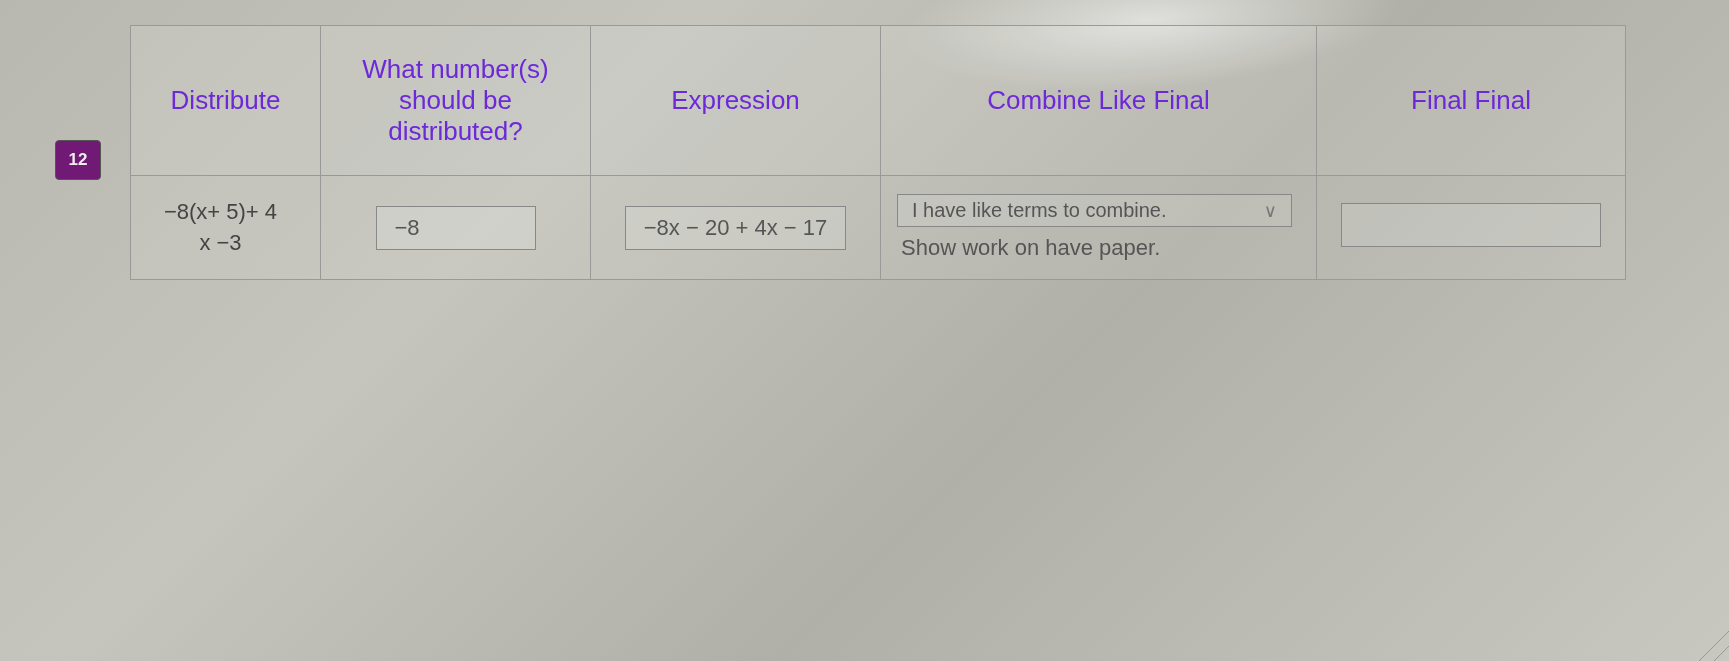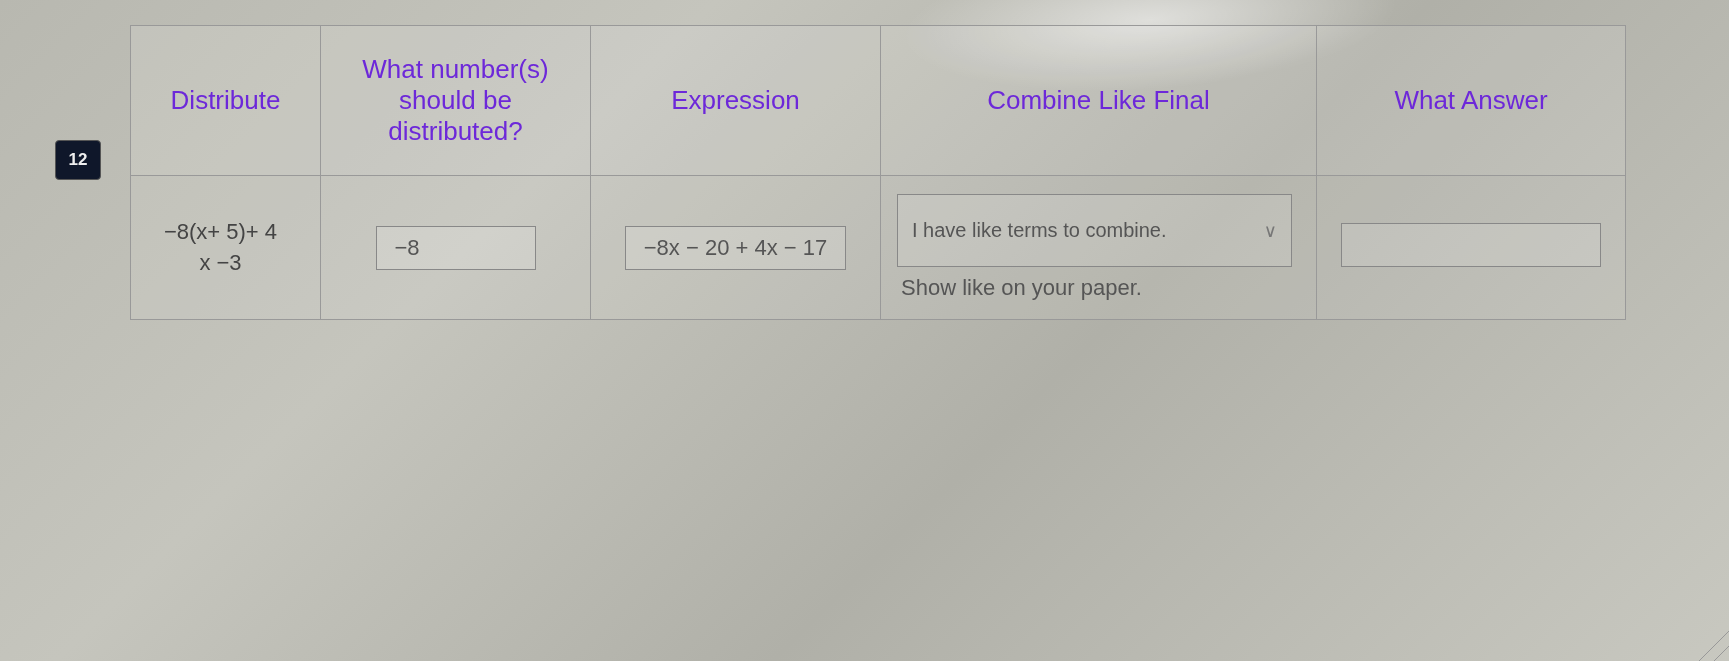--- a/index.html
+++ b/index.html
@@ -20,21 +20,21 @@
       top: 25px;
       left: 55px;
       width: 1660px;
     }
     .question-badge {
       position: absolute;
       top: 115px;
       left: 0;
       width: 46px;
       height: 40px;
-      background: #0f172a;
+      background: #701a75;
       color: #eee;
       border: 1px solid #555;
       border-radius: 4px;
       display: flex;
       align-items: center;
       justify-content: center;
       font-size: 17px;
       font-weight: 600;
       z-index: 2;
     }
@@ -93,21 +93,21 @@
     .combine-cell {
       text-align: left !important;
       padding-left: 16px !important;
     }
     .dropdown {
       display: flex;
       align-items: center;
       justify-content: space-between;
       border: 1px solid #888;
       background: rgba(255,255,255,0.12);
-      padding: 24px 14px;
+      padding: 4px 14px;
       font-size: 20px;
       color: #555;
       width: 395px;
       margin-bottom: 8px;
     }
     .chevron {
       font-size: 18px;
       color: #777;
       margin-left: 14px;
     }
@@ -150,41 +150,41 @@
     <span>12</span>
   </div>
 
   <table class="problem-table">
     <thead>
       <tr>
         <th class="col-expression">Distribute</th>
         <th class="col-distribnum">What number(s) should be distributed?</th>
         <th class="col-distribute">Expression</th>
         <th class="col-combine">Combine Like Final</th>
-        <th class="col-final">What Answer</th>
+        <th class="col-final">Final Final</th>
       </tr>
     </thead>
     <tbody>
       <tr>
         <td class="expression-cell">
           <div>−8(x+ 5)+ 4</div>
           <div>x −3</div>
         </td>
         <td>
           <span class="input-box small">−8</span>
         </td>
         <td>
           <span class="input-box">−8x − 20 + 4x − 17</span>
         </td>
         <td class="combine-cell">
           <div class="dropdown">
             <span>I have like terms to combine.</span>
             <span class="chevron">∨</span>
           </div>
-          <div class="show-work">Show like on your paper.</div>
+          <div class="show-work">Show work on have paper.</div>
         </td>
         <td>
           <span class="final-box"></span>
         </td>
       </tr>
     </tbody>
   </table>
 
 </div>
 

